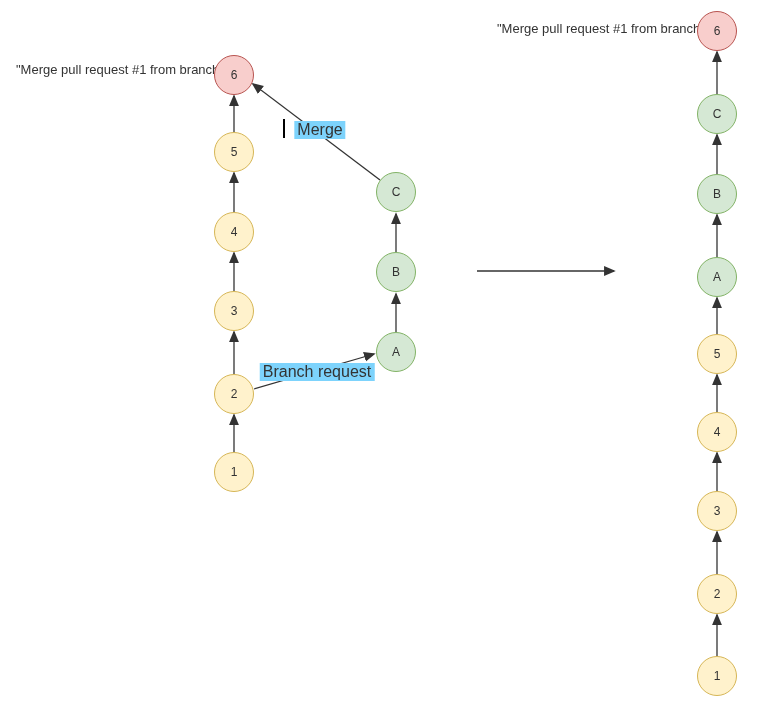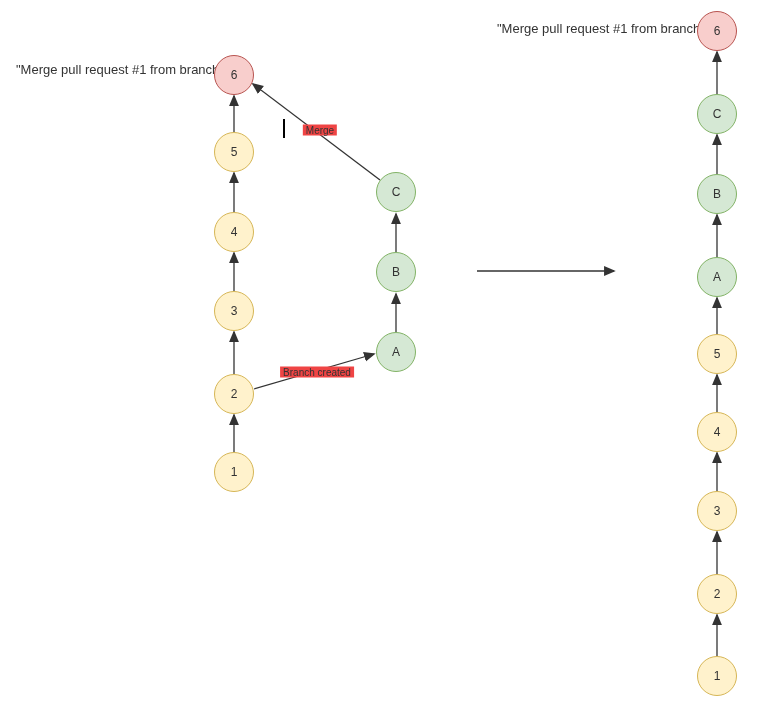--- a/index.html
+++ b/index.html
@@ -48,23 +48,23 @@
     z-index: 2;
     font-size: 13px;
     color: #333333;
     white-space: nowrap;
   }
   .caption.left-caption  { left: 16px;  top: 62px; }
   .caption.right-caption { left: 497px; top: 21px; }
   .edge-label {
     position: absolute;
     z-index: 2;
-    font-size: 10px;
+    font-size: 16px;
     color: #333333;
-    background: #ef4444;
+    background: #7dd3fc;
     padding: 0 3px;
     white-space: nowrap;
     transform: translate(-50%, -50%);
   }
   .edge-label.merge-label          { left: 320px; top: 130px; }
   .edge-label.branch-created-label { left: 317px; top: 372px; }
   .text-cursor {
     position: absolute;
     z-index: 4;
     left: 283px;
@@ -104,21 +104,21 @@
       <line x1="717" y1="174" x2="717" y2="135" stroke="#333333" stroke-width="1.3" marker-end="url(#arrowhead)"></line>
       <line x1="717" y1="94" x2="717" y2="52" stroke="#333333" stroke-width="1.3" marker-end="url(#arrowhead)"></line>
     </svg>
 
   <div class="caption left-caption">"Merge pull request #1 from branch"</div>
 
   <div class="caption right-caption">"Merge pull request #1 from branch"</div>
 
   <div class="edge-label merge-label">Merge</div>
 
-  <div class="edge-label branch-created-label">Branch created</div>
+  <div class="edge-label branch-created-label">Branch request</div>
 
   <div class="text-cursor"></div>
 
   <div class="nodes-layer">
       <div class="node" style="left: 214px; top: 452px; background: rgb(255, 242, 204); border-color: rgb(214, 182, 86); color: rgb(51, 51, 51);">1</div>
       <div class="node" style="left: 214px; top: 374px; background: rgb(255, 242, 204); border-color: rgb(214, 182, 86); color: rgb(51, 51, 51);">2</div>
       <div class="node" style="left: 214px; top: 291px; background: rgb(255, 242, 204); border-color: rgb(214, 182, 86); color: rgb(51, 51, 51);">3</div>
       <div class="node" style="left: 214px; top: 212px; background: rgb(255, 242, 204); border-color: rgb(214, 182, 86); color: rgb(51, 51, 51);">4</div>
       <div class="node" style="left: 214px; top: 132px; background: rgb(255, 242, 204); border-color: rgb(214, 182, 86); color: rgb(51, 51, 51);">5</div>
       <div class="node" style="left: 214px; top: 55px; background: rgb(248, 206, 204); border-color: rgb(184, 84, 80); color: rgb(51, 51, 51);">6</div>

